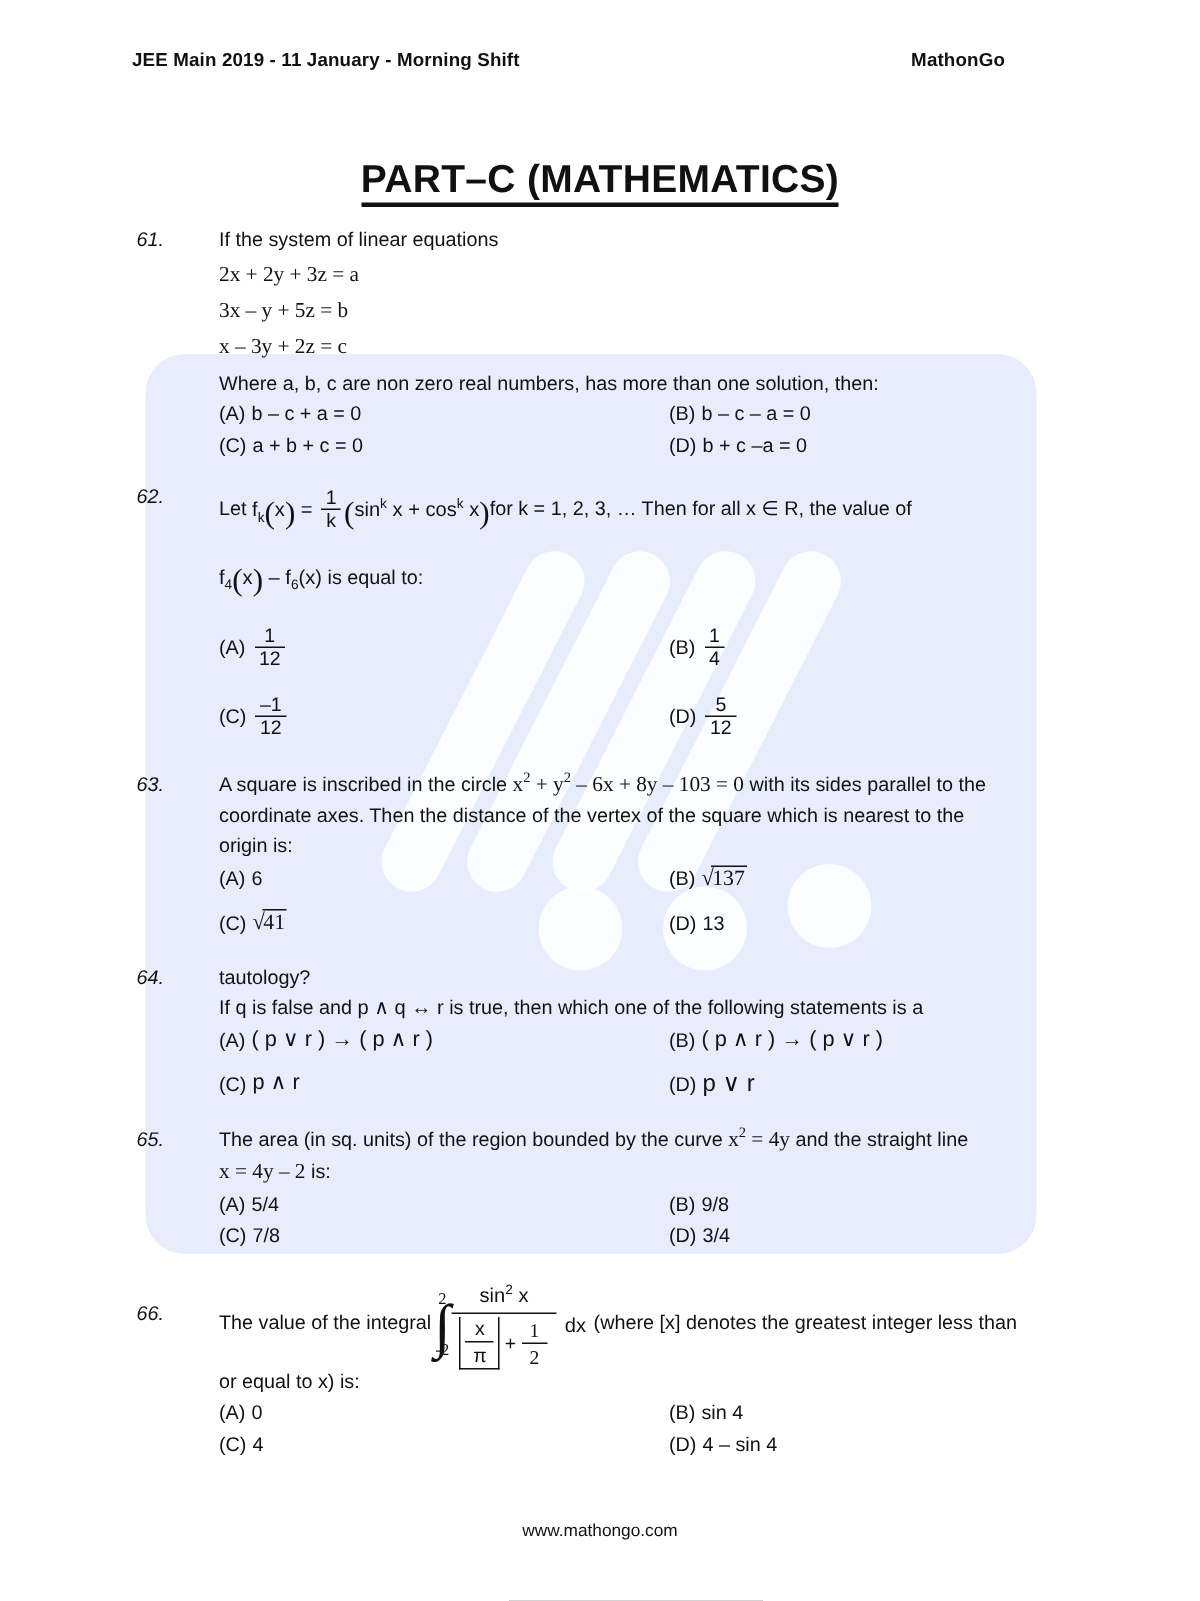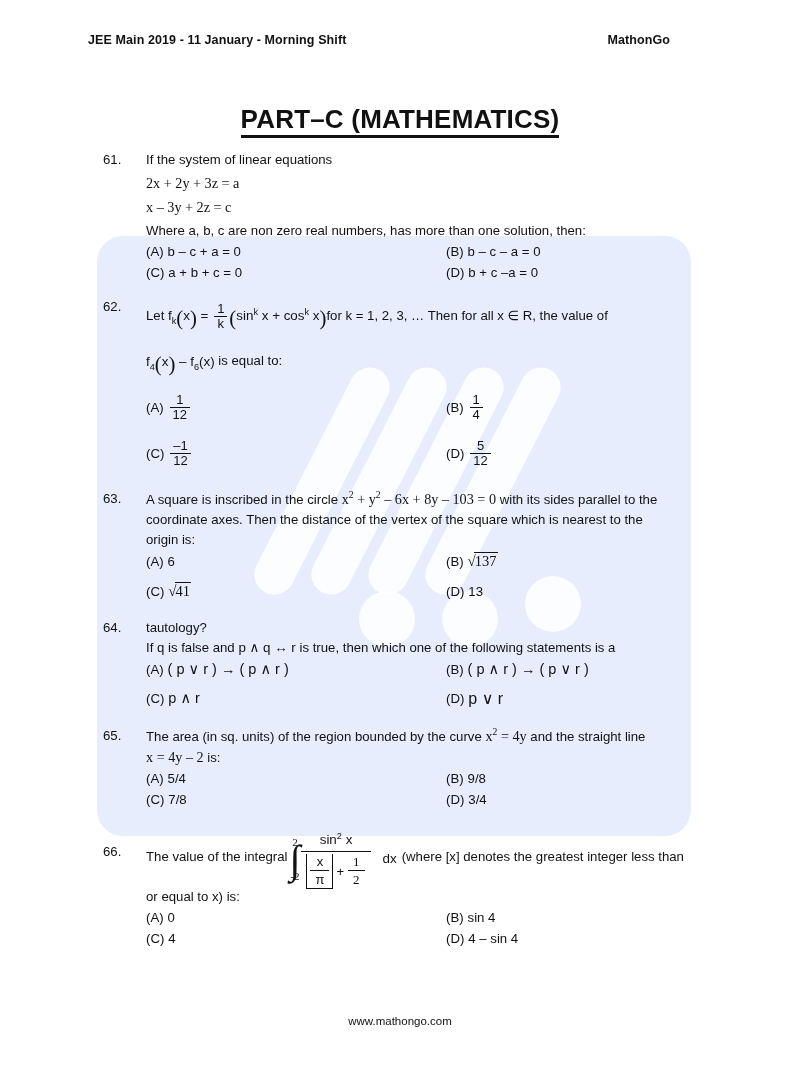--- a/index.html
+++ b/index.html
@@ -84,23 +84,24 @@
   }
   .q {
     position: relative;
     padding-left: 58px;
     margin-bottom: 11px;
     font-size: 13.2px;
     line-height: 1.5;
   }
   .qnum {
     position: absolute;
-    left: 15px;
+    left: 3px;
     top: 0;
     font-size: 13.2px;
+    font-style: italic;
   }
   .qtext { display: block; }
   .eqline { display: block; margin: 3px 0 3px 0; }
 
   
   .opts {
     display: grid;
     grid-template-columns: 300px 1fr;
     column-gap: 0px;
     row-gap: 1px;
@@ -230,20 +231,21 @@
     <div class="wm dot2"></div>
     <div class="wm dot3"></div>
   </div>
 
   <div class="content">
 
     <div class="q">
       <span class="qnum">61.</span>
       <span class="qtext">If the system of linear equations</span>
       <span class="eqline math">2x + 2y + 3z = a</span>
+      <span class="eqline math">3x – y + 5z = b</span>
       <span class="eqline math">x – 3y + 2z = c</span>
       <span class="qtext">Where a, b, c are non zero real numbers, has more than one solution, then:</span>
       <div class="opts">
         <div class="opt">
           <span class="opt-label">(A)</span>
           <span>b – c + a = 0</span>
         </div>
         <div class="opt">
           <span class="opt-label">(B)</span>
           <span>b – c – a = 0</span>
@@ -412,21 +414,21 @@
                   <span class="den">π</span>
                 </span>
               </span>
               <span style="margin:0 3px;">+</span>
               <span class="frac" style="margin:0;font-family:'Liberation Serif',serif;">
                 <span class="num">1</span>
                 <span class="den">2</span>
               </span>
             </span>
           </span>
-          <span class="math-sans" style="margin-left:12px;">dx</span>
+          <span class="math-sans" style="margin-left:6px;">dx</span>
         </span>
         <span style="margin-left:3px;">(where [x] denotes the greatest integer less than</span>
       </span>
       <span class="qtext" style="">or equal to x) is:</span>
       <div class="opts">
         <div class="opt">
           <span class="opt-label">(A)</span>
           <span>0</span>
         </div>
         <div class="opt">

